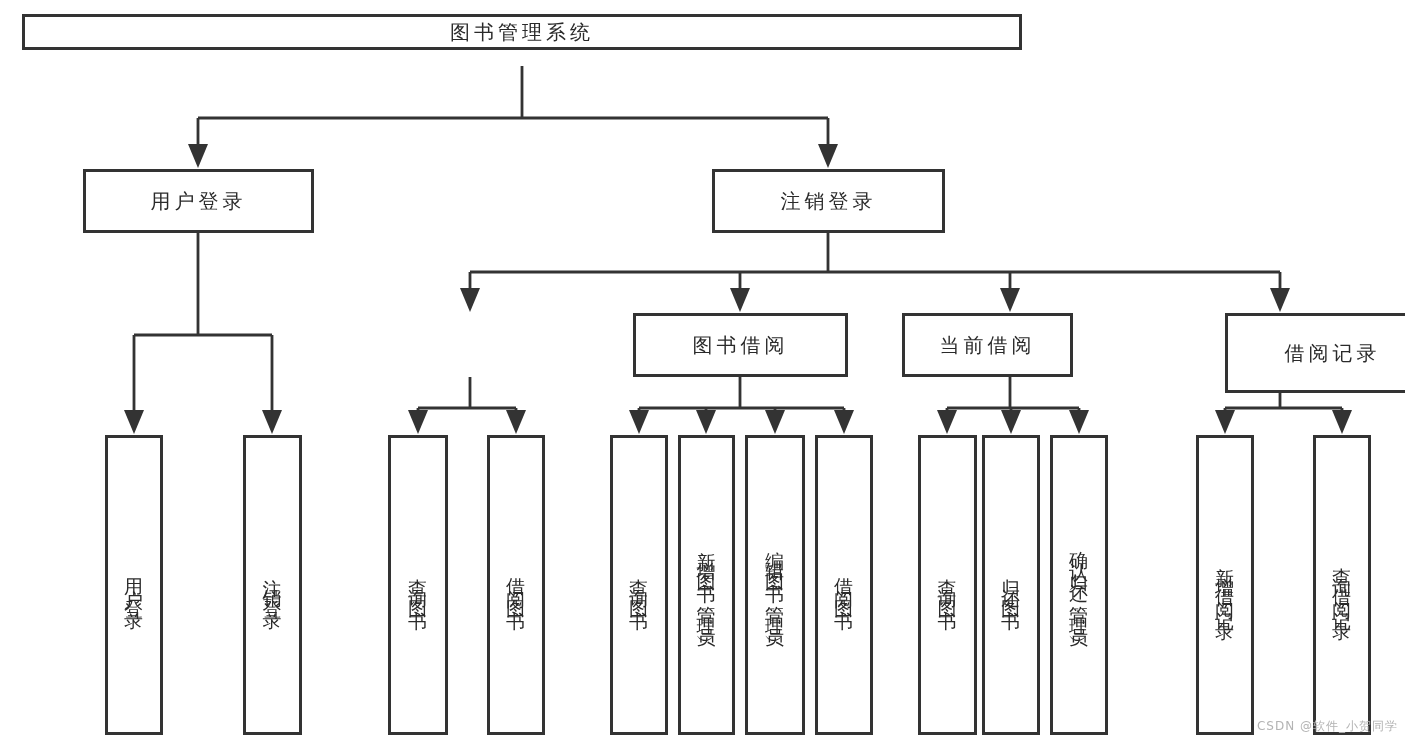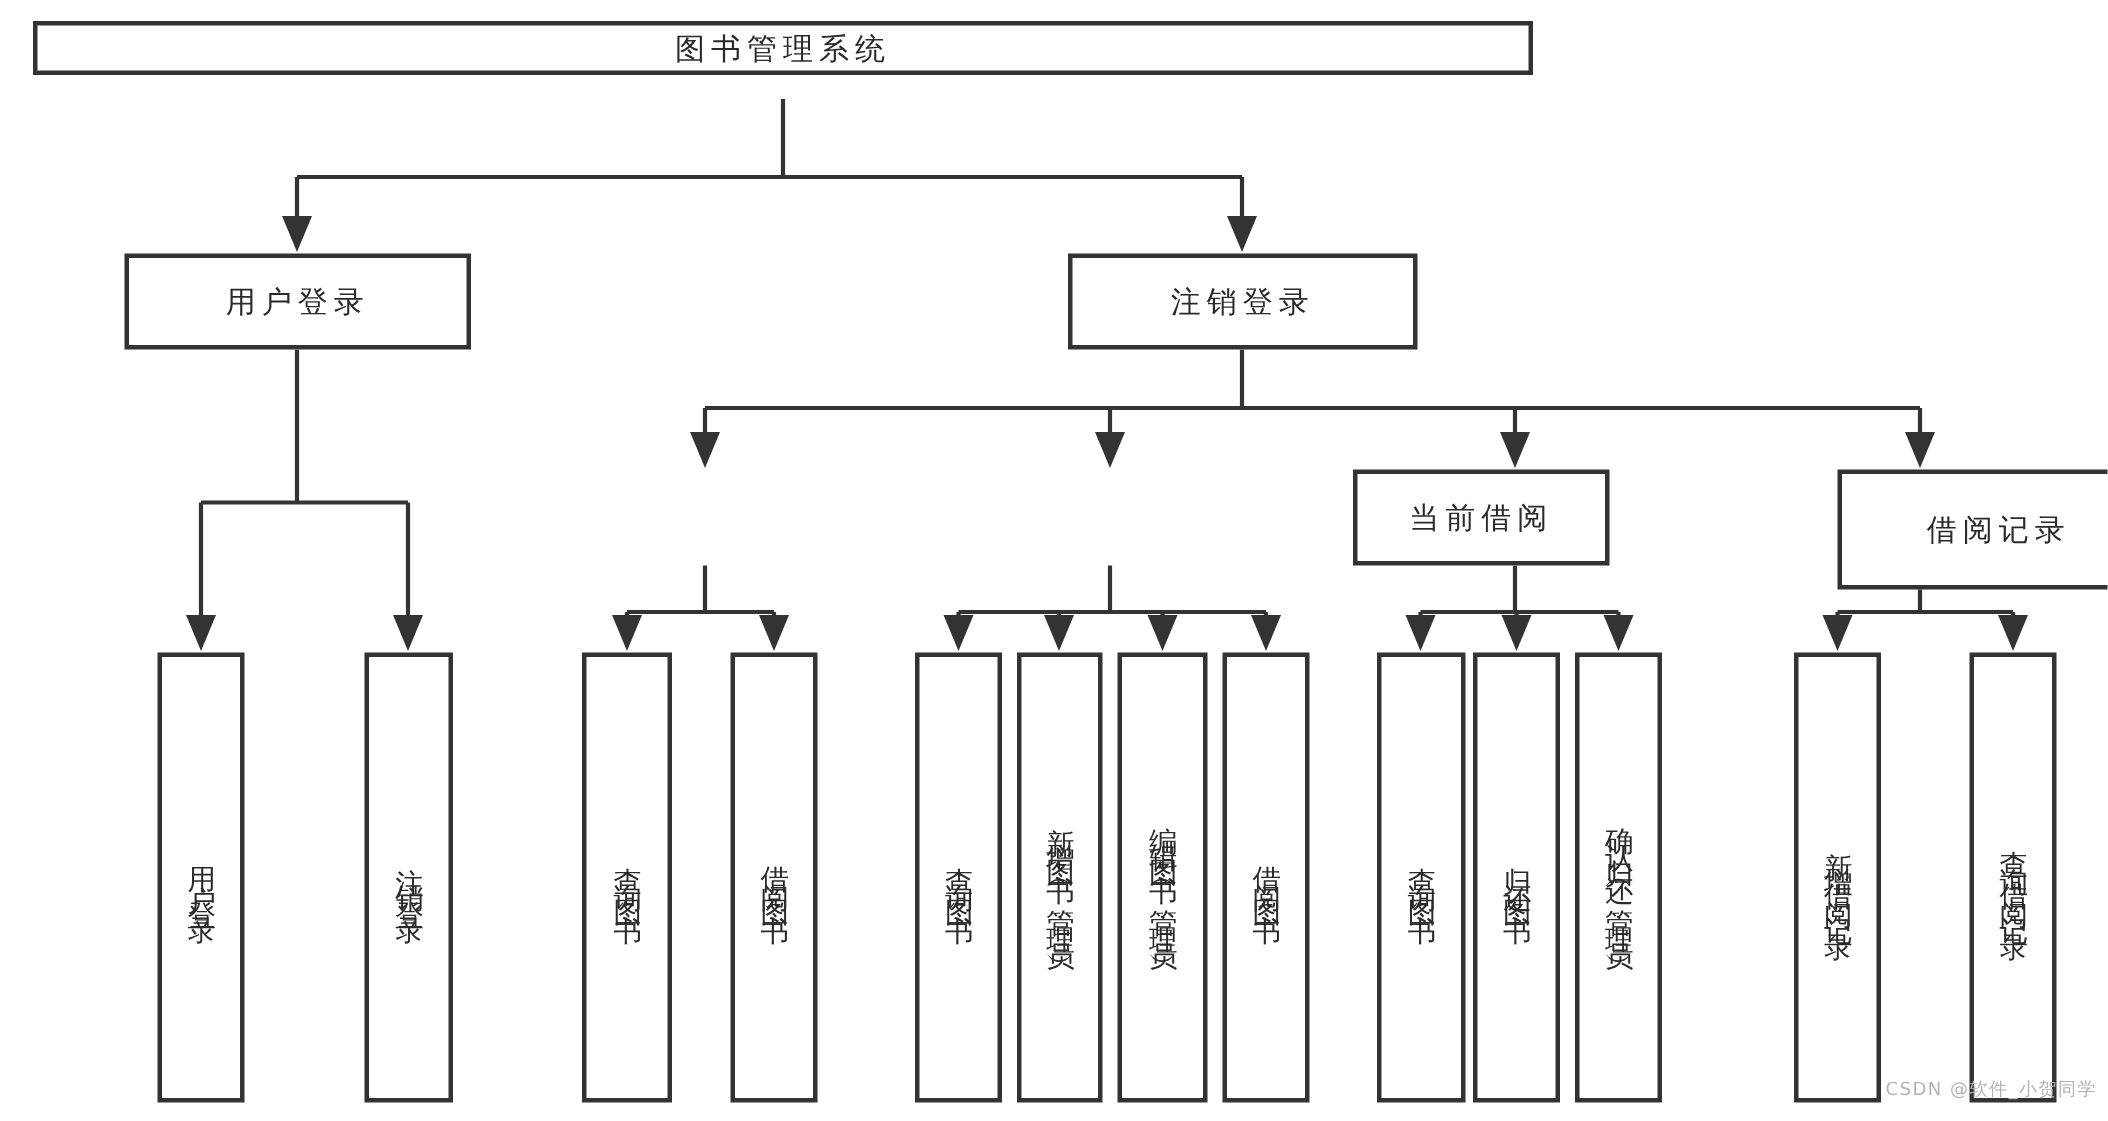--- a/index.html
+++ b/index.html
@@ -107,20 +107,23 @@
     <span class="lbl">图书管理系统</span>
   </div>
 
   <div class="node h" style="left:83px;top:169px;width:231px;height:64px">
     <span class="lbl">用户登录</span>
   </div>
   <div class="node h" style="left:712px;top:169px;width:233px;height:64px">
     <span class="lbl">注销登录</span>
   </div>
 
+  <div class="node h" style="left:633px;top:313px;width:215px;height:64px">
+    <span class="lbl">图书借阅</span>
+  </div>
   <div class="node h" style="left:902px;top:313px;width:171px;height:64px">
     <span class="lbl">当前借阅</span>
   </div>
   <div class="node h" style="left:1225px;top:313px;width:215px;height:80px">
     <span class="lbl">借阅记录</span>
   </div>
 
   <div class="node v" style="left:105px;top:435px;width:58px;height:300px">
     <span class="lbl">用户登录</span>
   </div>

